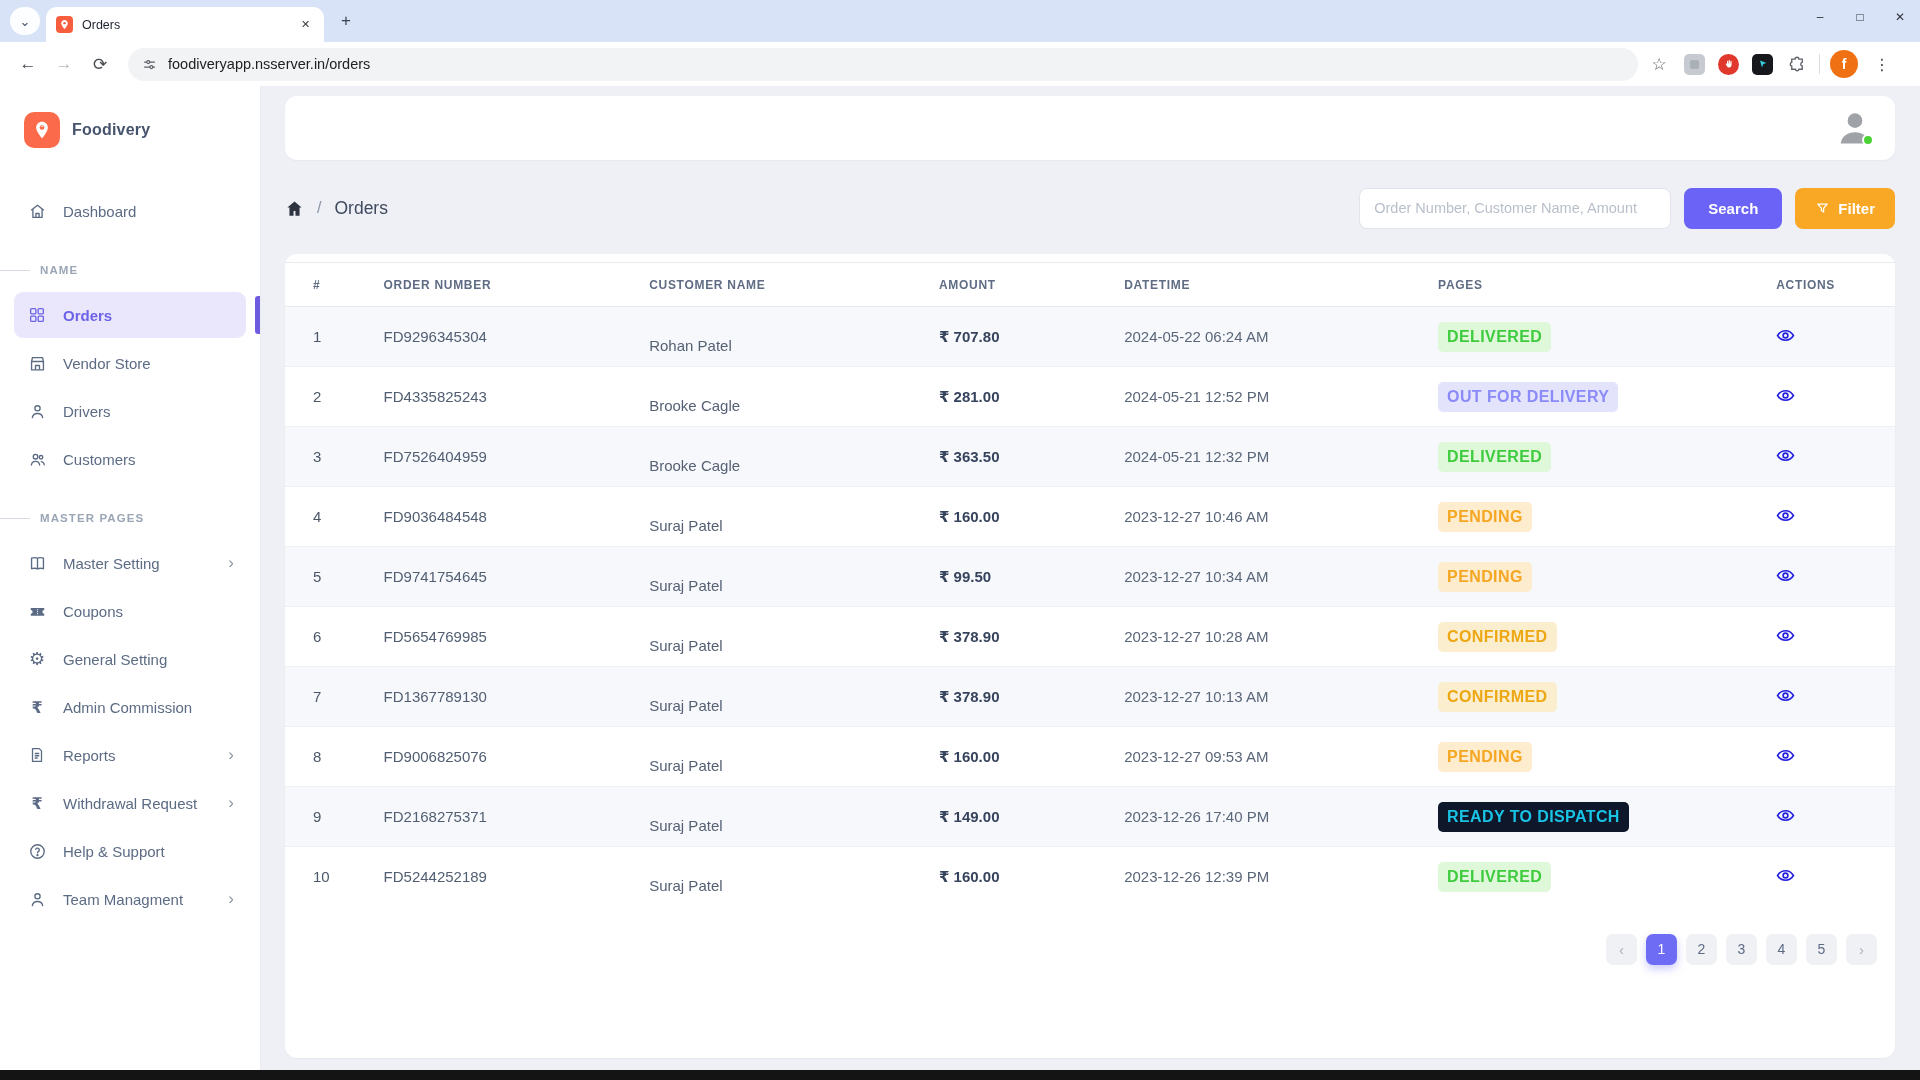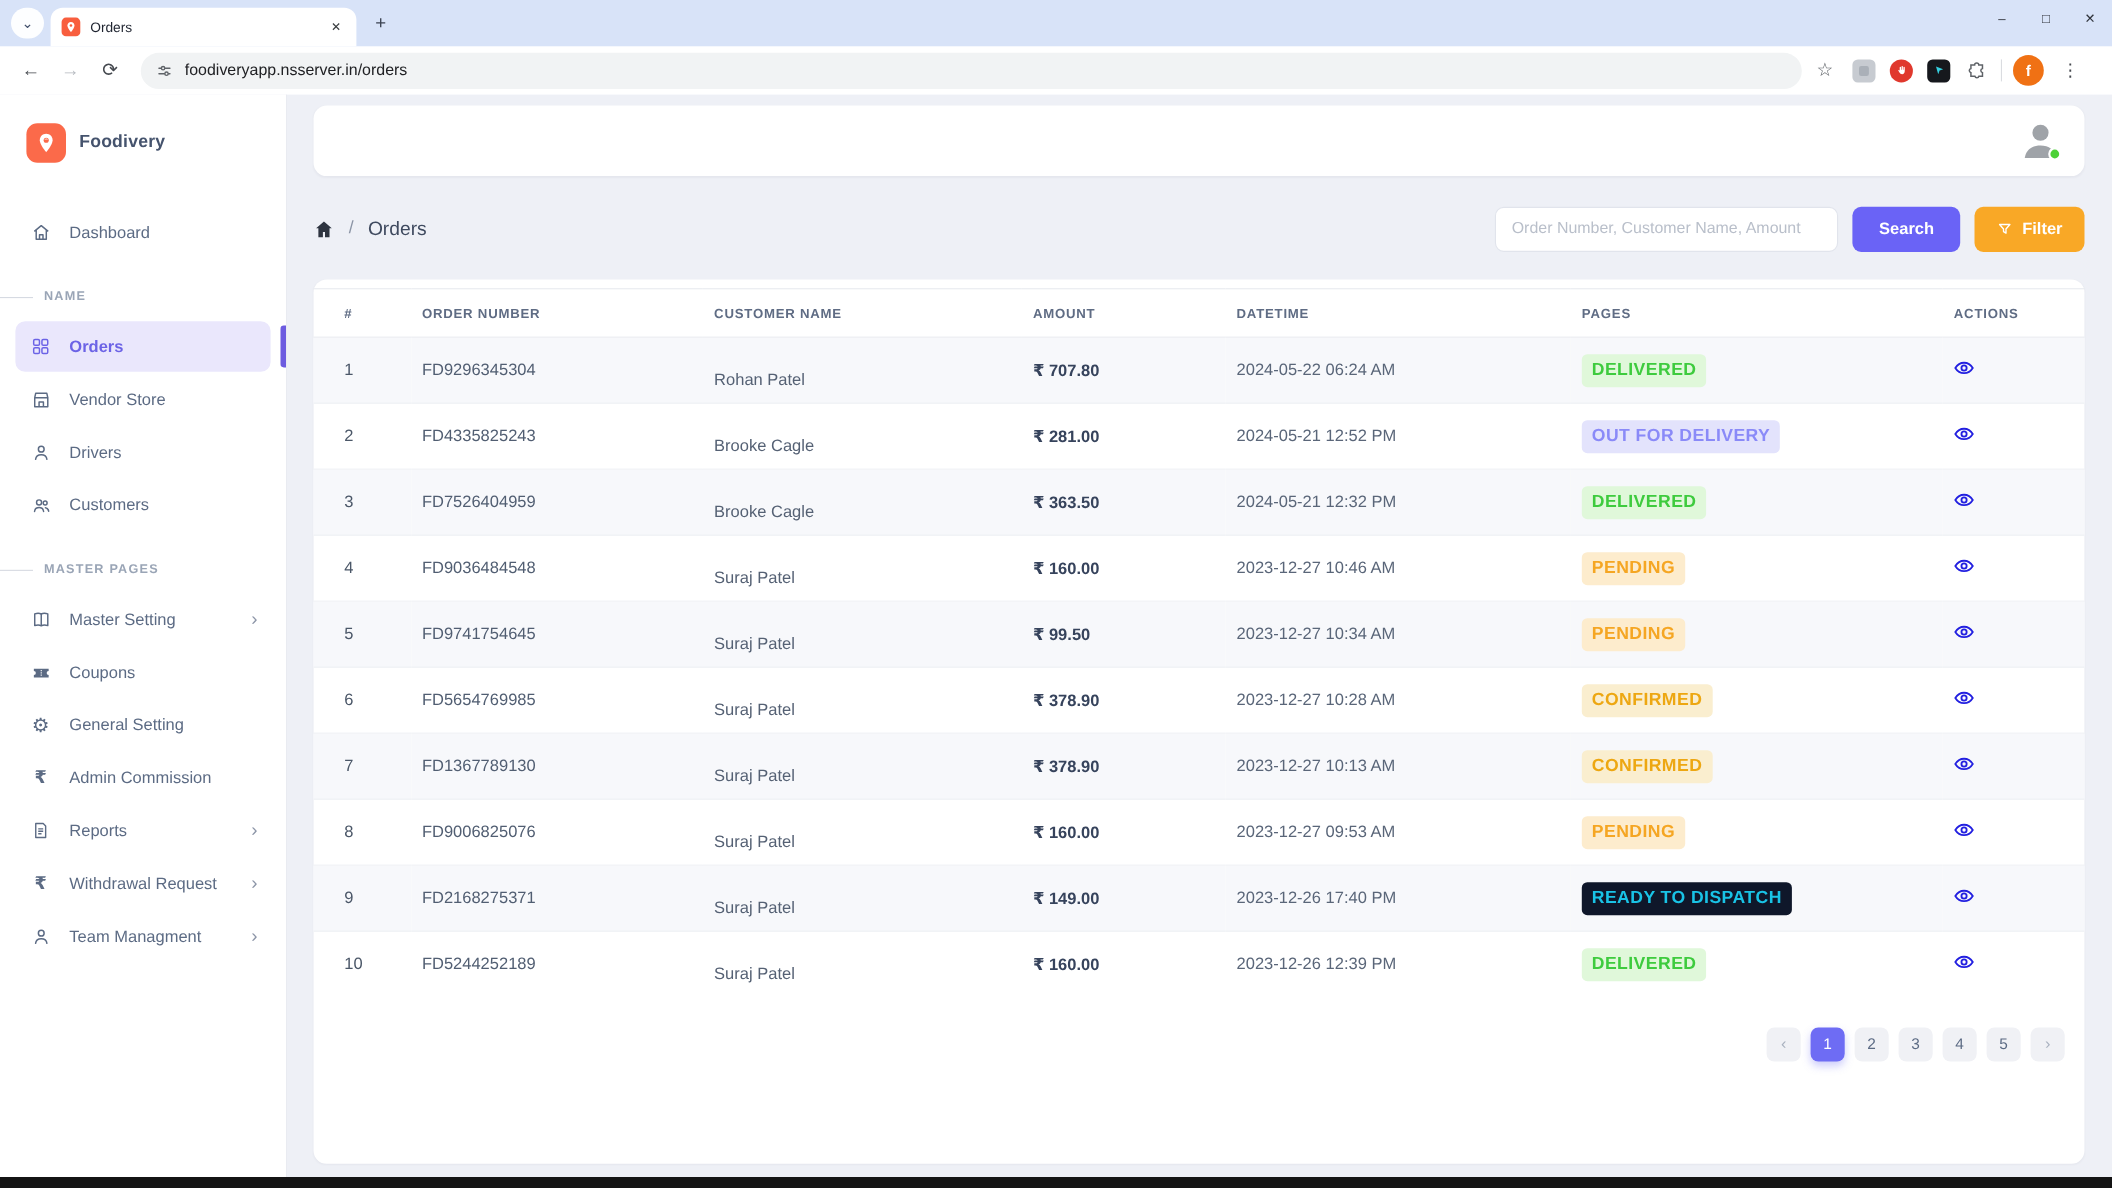--- a/index.html
+++ b/index.html
@@ -312,20 +312,30 @@
       <span class="side-chevron">›</span>
     </div>
 
     <div class="side-item">
       <span class="ico" style="font-size:16px;font-weight:700;">₹</span>
       <span>Withdrawal Request</span>
       <span class="side-chevron">›</span>
     </div>
 
 
+    <div class="side-item">
+      <span class="ico">
+        <svg width="19" height="19" viewBox="0 0 24 24" fill="none" stroke="currentColor" stroke-width="1.7" stroke-linecap="round">
+            <circle cx="12" cy="12" r="8.5"></circle>
+            <path d="M9.8 9.3a2.3 2.3 0 1 1 3.2 2.8c-.7.4-1 .9-1 1.7"></path>
+            <circle cx="12" cy="16.6" r="0.6" fill="currentColor"></circle>
+          </svg>
+      </span>
+      <span>Help &amp; Support</span>
+    </div>
 
     <div class="side-item">
       <span class="ico">
         <svg width="19" height="19" viewBox="0 0 24 24" fill="none" stroke="currentColor" stroke-width="1.7" stroke-linecap="round">
             <circle cx="12" cy="8" r="3.3"></circle>
             <path d="M5.5 19.7c.4-3.3 3-5.2 6.5-5.2s6.1 1.9 6.5 5.2"></path>
           </svg>
       </span>
       <span>Team Managment</span>
       <span class="side-chevron">›</span>

